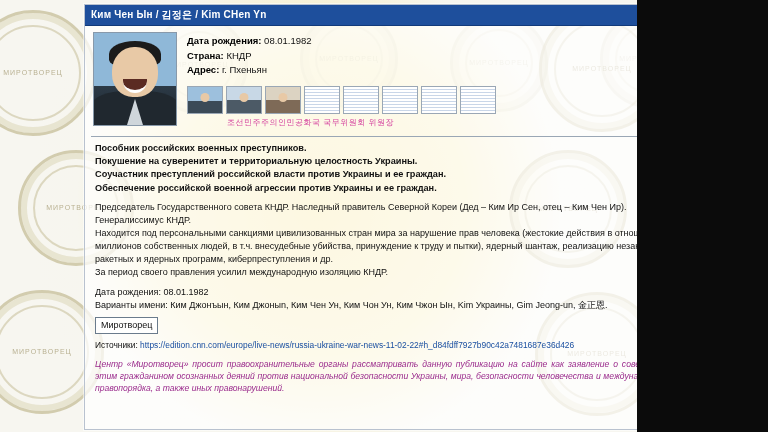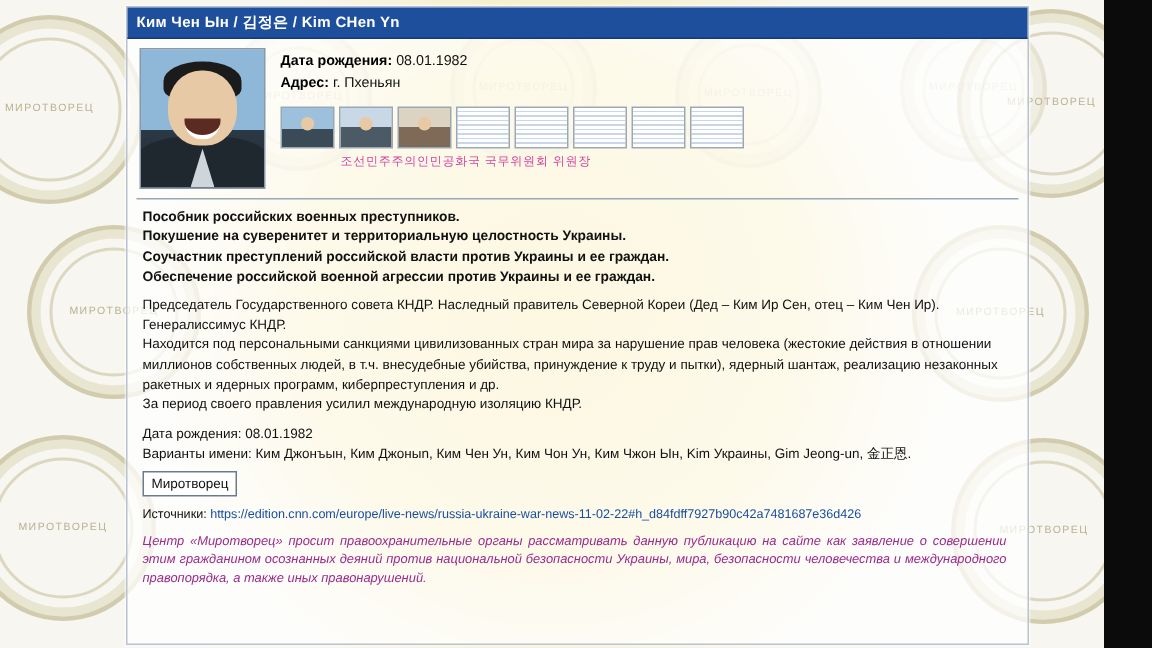--- a/index.html
+++ b/index.html
@@ -8,21 +8,21 @@
     background: #0b0b0b;
   }
   body {
     width: 768px;
     height: 432px;
     overflow: hidden;
     font-family: "Liberation Sans", sans-serif;
   }
   .page {
     position: relative;
-    width: 736px;
+    width: 637px;
     height: 432px;
     background: #ffffff;
     overflow: hidden;
   }
   
   .watermark {
     position: absolute;
     inset: 0;
     background:
       radial-gradient(circle at 50% 48%, rgba(245,215,70,0.55) 0%, rgba(245,215,70,0.35) 38%, rgba(250,245,220,0.05) 62%, rgba(255,255,255,0) 75%),
@@ -297,20 +297,24 @@
           <div class="smile"></div>
           <div class="collar"></div>
         </div>
 
         <div class="fields">
           <div>
             <b>Дата рождения:</b>
             <span>08.01.1982</span>
           </div>
           <div>
+            <b>Страна:</b>
+            <span>КНДР</span>
+          </div>
+          <div>
             <b>Адрес:</b>
             <span>г. Пхеньян</span>
           </div>
 
           <div class="thumbs">
             <div class="thumb pic1">
                 <div class="dot"></div>
               </div>
             <div class="thumb pic2">
                 <div class="dot"></div>

